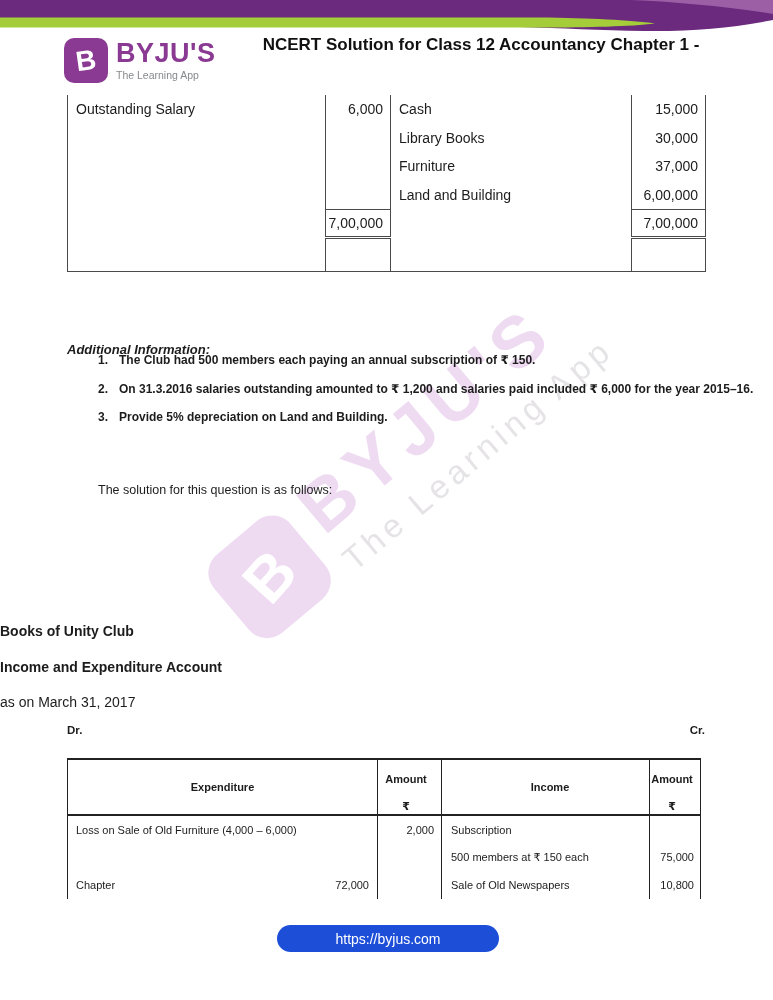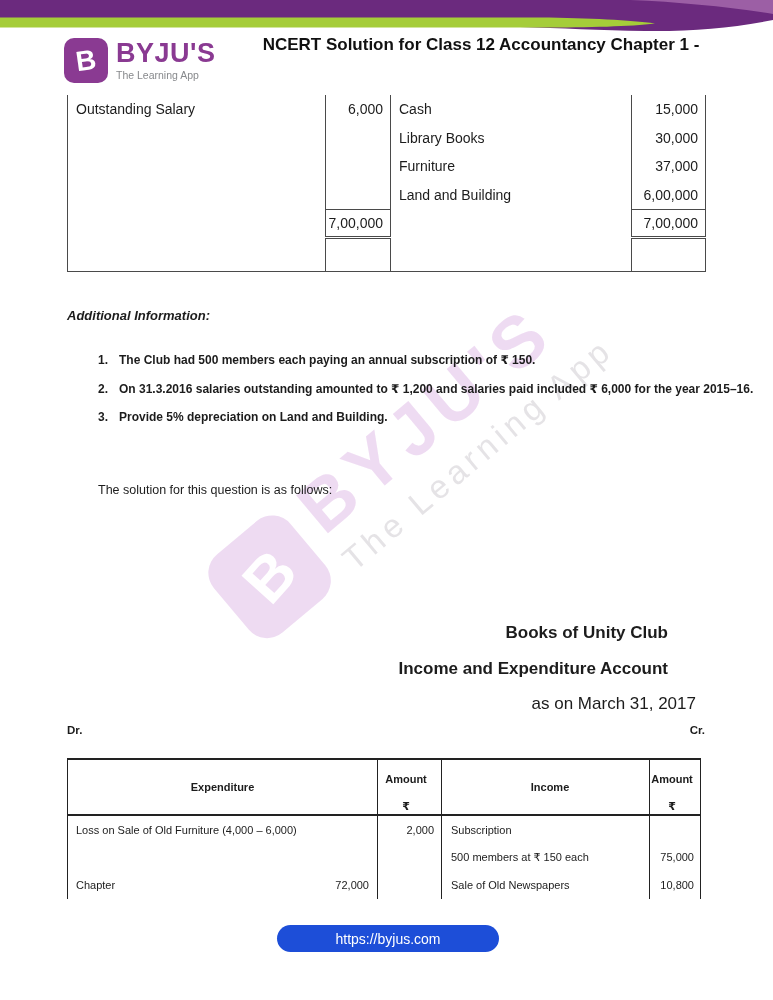--- a/index.html
+++ b/index.html
@@ -48,31 +48,31 @@
   .bs-table .c3 { width:241px; padding-left:8px; }
   .bs-table .c4 { width:74px;  border-left:1px solid #4a4a4a; border-right:1px solid #4a4a4a;
                   text-align:right; padding-right:7px; }
   .bs-table tr { height:28.5px; }
   .bs-table tr.total-row { height:28px; }
   .bs-table tr.last-row { height:34px; }
   .bs-table tr.last-row td { border-bottom:1px solid #4a4a4a; }
   .bs-table .total-amt { border-top:1px solid #4a4a4a; border-bottom:3px double #4a4a4a; }
 
   
-  .add-heading { position:absolute; left:67px; top:308px; font-size:13px; font-weight:bold; font-style:italic; }
+  .add-heading { position:absolute; left:67px; top:342px; font-size:13px; font-weight:bold; font-style:italic; }
   .ai-item { position:absolute; left:98px; display:flex; font-size:12px; font-weight:bold; white-space:nowrap; }
   .ai-num { width:21px; flex:0 0 auto; }
   .ai-1 { top:353px; } .ai-2 { top:382px; } .ai-3 { top:410px; }
 
   .sol-intro { position:absolute; left:98px; top:483px; font-size:12.5px; }
 
   
-  .c-head { position:absolute; left:0; width:668px; text-align:right; font-size:17px; }
+  .c-head { position:absolute; left:0; width:668px; text-align:left; font-size:14px; }
   .h-bold { font-weight:bold; }
-  .h1 { top:623px; } .h2 { top:659px; } .h3 { top:694px;margin-left:28px; }
+  .h1 { top:623px; } .h2 { top:659px; } .h3 { top:694px; }
 
   
   .drcr { position:absolute; left:67px; top:724px; width:638px; display:flex;
     justify-content:space-between; font-size:11.5px; font-weight:bold; }
 
   
   .ie-table { position:absolute; left:67px; top:758px; width:633px; font-size:11px; }
   .ie-table td { vertical-align:middle; overflow:hidden; white-space:nowrap; }
   .ie-table .e1 { width:310px; border-left:1px solid #222; padding:0 8px; }
   .ie-table .e2 { width:64px;  border-left:1px solid #222; text-align:right; padding-right:7px; }

